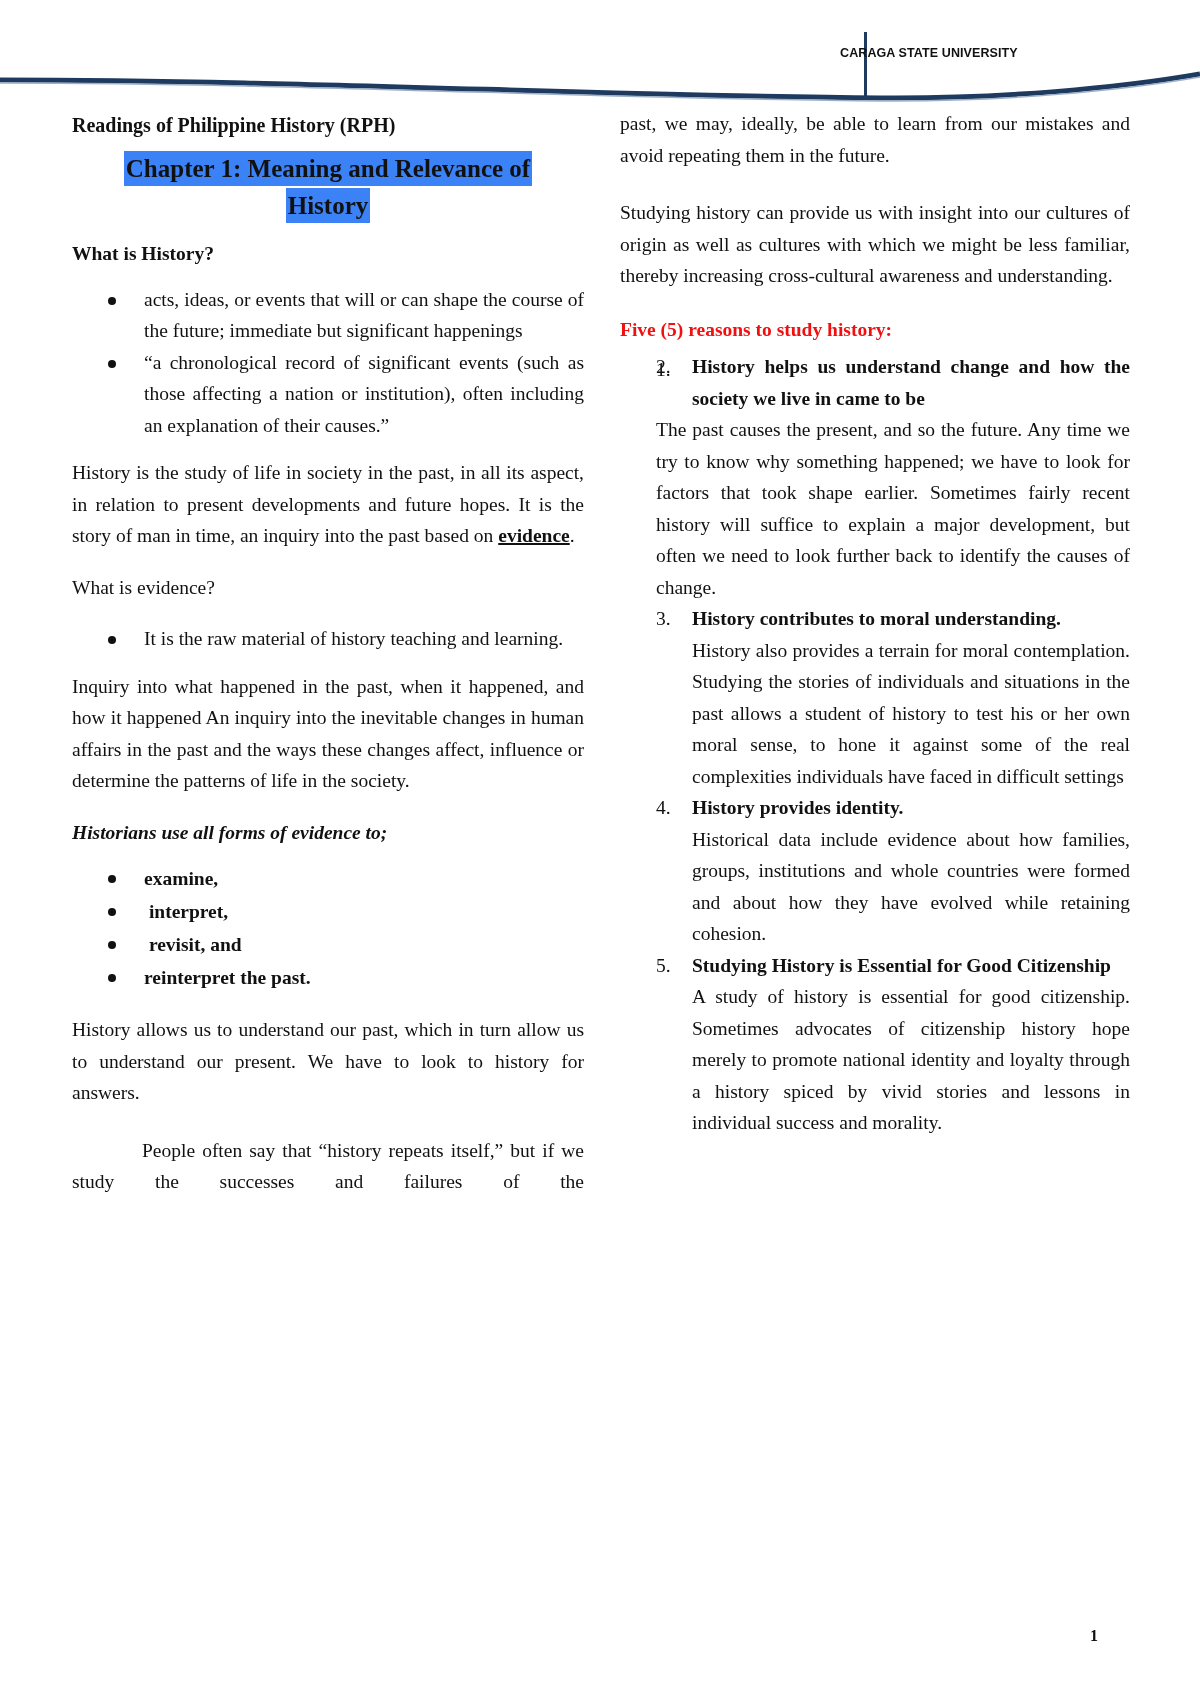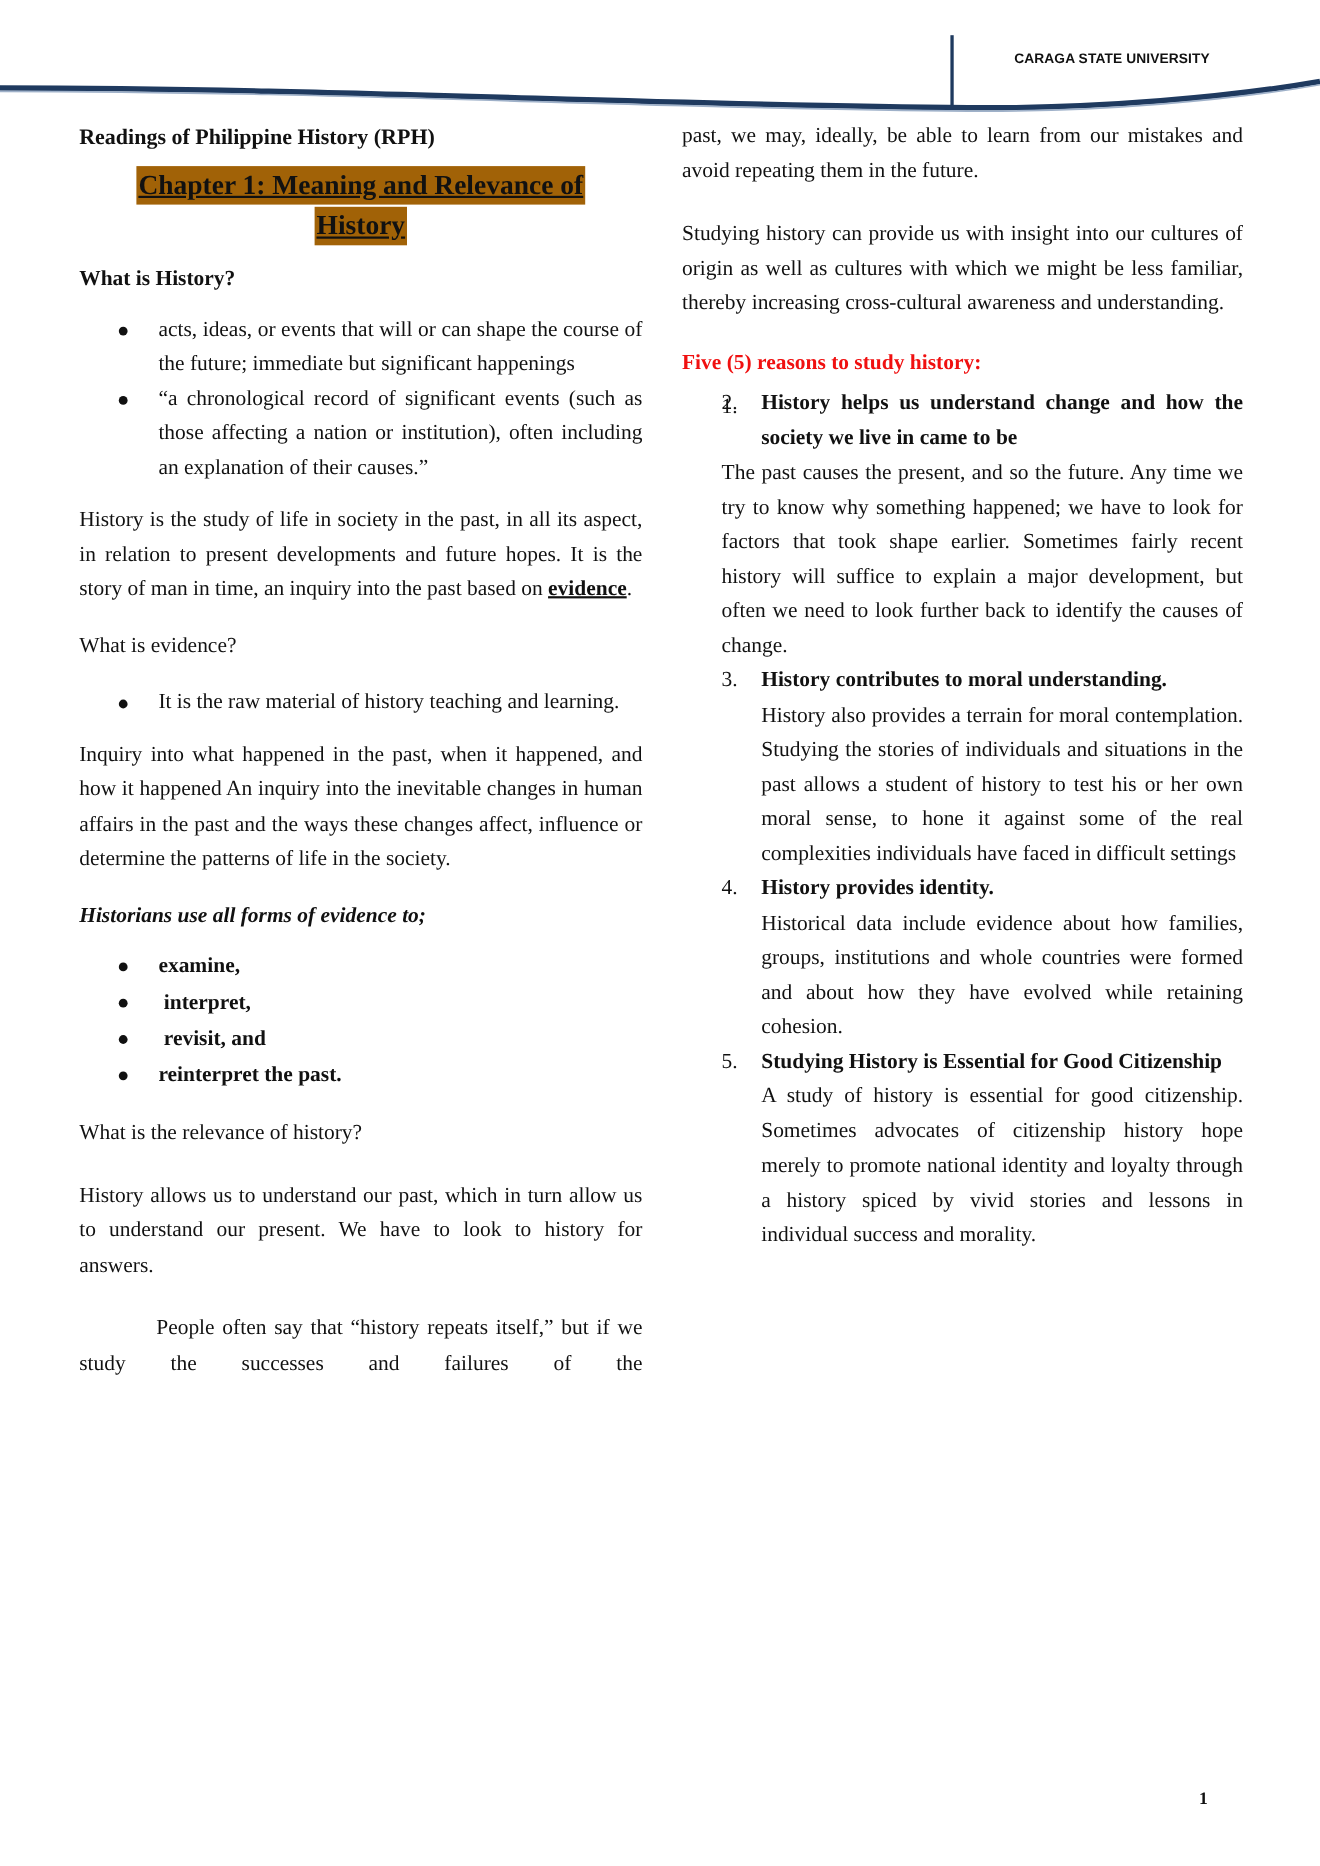--- a/index.html
+++ b/index.html
@@ -4,21 +4,21 @@
   <style>
     * { margin: 0; padding: 0; box-sizing: border-box; }
     html, body { width: 1200px; height: 1696px; background: #ffffff; }
     body {
       position: relative;
       font-family: "Liberation Serif", "DejaVu Serif", serif;
       color: #111;
       overflow: hidden;
     }
     .header-university {
-      position: absolute; left: 922px; top: 46px;
+      position: absolute; left: 840px; top: 46px;
       font-family: "Liberation Sans", "DejaVu Sans", sans-serif;
       font-weight: bold; font-size: 12.5px; letter-spacing: 0.1px;
       color: #111;
     }
     .header-vline {
       position: absolute; left: 864px; top: 32px; width: 3px; height: 64px;
       background: #1f3a5f;
     }
     .header-swoosh { position: absolute; left: 0; top: 70px; width: 1200px; height: 40px; }
     .page-number {
@@ -31,21 +31,21 @@
     .col-left { left: 72px; }
     .col-right { left: 620px; width: 510px; }
     .doc-title {
       text-align: left; font-weight: bold; font-size: 20px; line-height: 34px;
       margin-bottom: 8px;
     }
     .chapter-title {
       text-align: center; font-weight: bold; font-size: 25px; line-height: 37px;
       margin-bottom: 14px;
     }
-    .chapter-title span { background: #a16207; padding: 4px 2px; text-decoration: underline; }
+    .chapter-title span { background: #3b82f6; padding: 4px 2px; }
     p { margin-bottom: 20px; }
     .q-bold { font-weight: bold; margin-bottom: 14px; }
     ul.bullets { list-style: none; margin: 0 0 16px 0; }
     ul.bullets li { position: relative; padding-left: 72px; }
     ul.bullets li::before {
       content: ""; position: absolute; left: 36px; top: 13px;
       width: 8px; height: 8px; border-radius: 50%; background: #111;
     }
     ul.bold-list li { font-weight: bold; line-height: 33px; }
     .indent-first { text-indent: 70px; }
@@ -86,21 +86,20 @@
     <li>It is the raw material of history teaching and learning.</li>
   </ul>
   <p>Inquiry into what happened in the past, when it happened, and how it happened An inquiry into the inevitable changes in human affairs in the past and the ways these changes affect, influence or determine the patterns of life in the society.</p>
   <p style="margin-bottom:14px"><b><i>Historians use all forms of evidence to;</i></b></p>
   <ul class="bullets bold-list" style="margin-bottom:20px">
     <li>examine,</li>
     <li style="white-space:pre"> interpret,</li>
     <li style="white-space:pre"> revisit, and</li>
     <li>reinterpret the past.</li>
   </ul>
-  <p style="margin-bottom:26px">What is the relevance of history?</p>
   <p style="margin-bottom:26px">History allows us to understand our past, which in turn allow us to understand our present. We have to look to history for answers.</p>
   <p class="indent-first" style="text-align-last:justify">People often say that “history repeats itself,” but if we study the successes and failures of the</p>
 </div>
 
 <div class="col col-right">
   <p style="margin-bottom:26px">past, we may, ideally, be able to learn from our mistakes and avoid repeating them in the future.</p>
   <p style="margin-bottom:22px">Studying history can provide us with insight into our cultures of origin as well as cultures with which we might be less familiar, thereby increasing cross-cultural awareness and understanding.</p>
   <p class="red-heading">Five (5) reasons to study history:</p>
   <ol class="reasons">
     <li class="reason">

